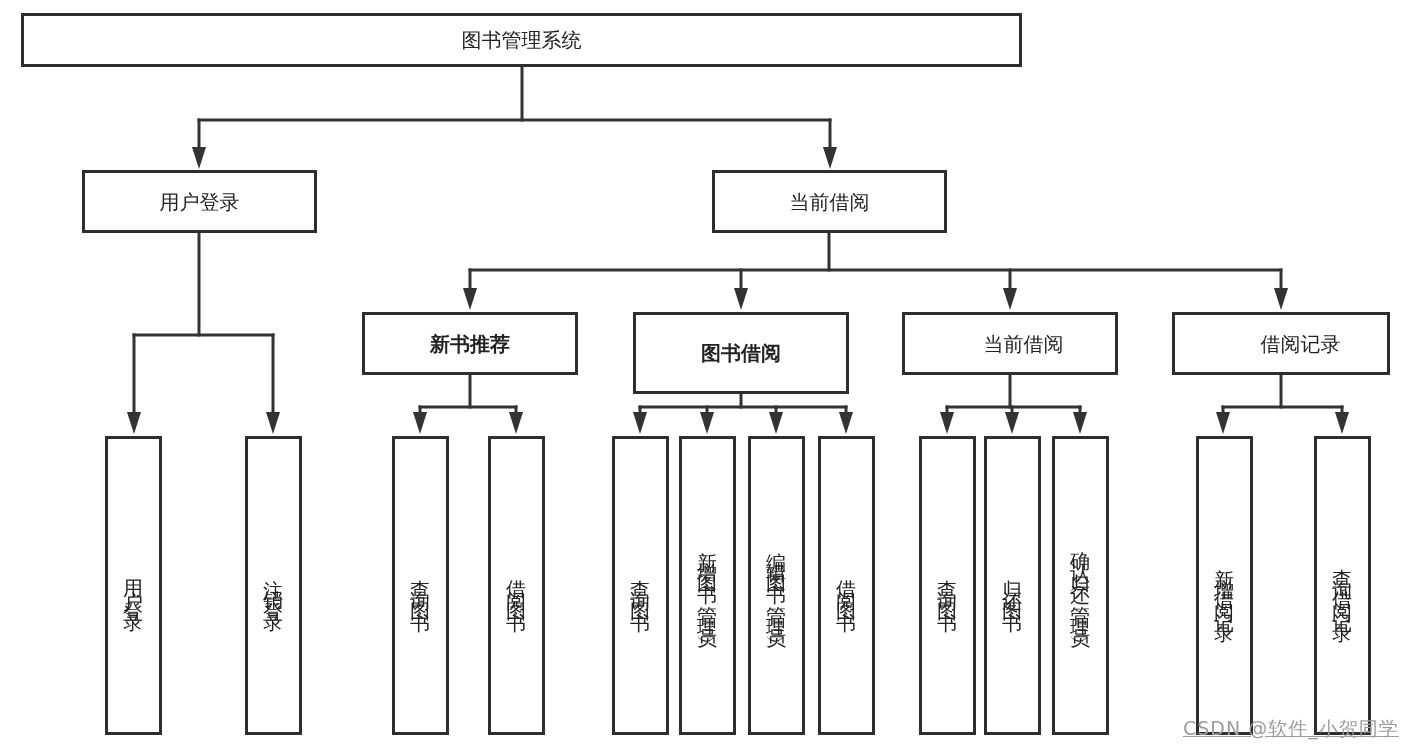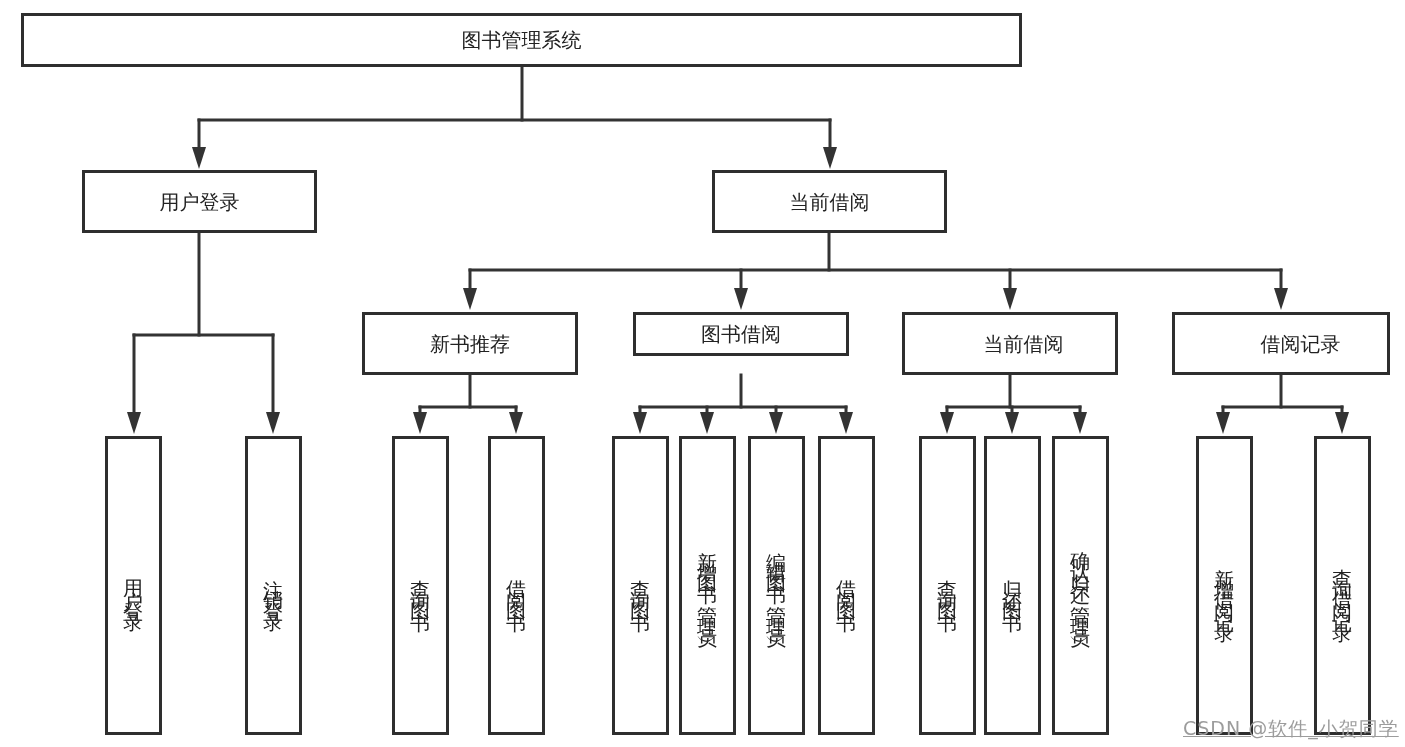--- a/index.html
+++ b/index.html
@@ -136,22 +136,22 @@
     <polygon points="1216,412 1230,412 1223,434" stroke="none"></polygon>
     <line x1="1342" y1="407" x2="1342" y2="414"></line>
     <polygon points="1335,412 1349,412 1342,434" stroke="none"></polygon>
   </svg>
 
   <div class="node" style="left:21px; top:13px; width:1001px; height:54px;">图书管理系统</div>
 
   <div class="node" style="left:82px; top:170px; width:235px; height:63px;">用户登录</div>
   <div class="node" style="left:712px; top:170px; width:235px; height:63px;">当前借阅</div>
 
-  <div class="node" style="left:362px; top:312px; width:216px; height:63px;">新书推荐</div>
-  <div class="node" style="left:633px; top:312px; width:216px; height:44px;">图书借阅</div>
+  <div class="node" style="left:362px; top:312px; width:216px; height:63px;font-weight:bold;">新书推荐</div>
+  <div class="node" style="left:633px; top:312px; width:216px; height:82px;font-weight:bold;">图书借阅</div>
   <div class="node" style="left:902px; top:312px; width:216px; height:63px;padding-left:27px;">当前借阅</div>
   <div class="node" style="left:1172px; top:312px; width:218px; height:63px;padding-left:39px;">借阅记录</div>
 
   <div class="leaf" style="left:105px;">
     <span class="vtext">用户登录</span>
   </div>
   <div class="leaf" style="left:245px;">
     <span class="vtext">注销登录</span>
   </div>
 

